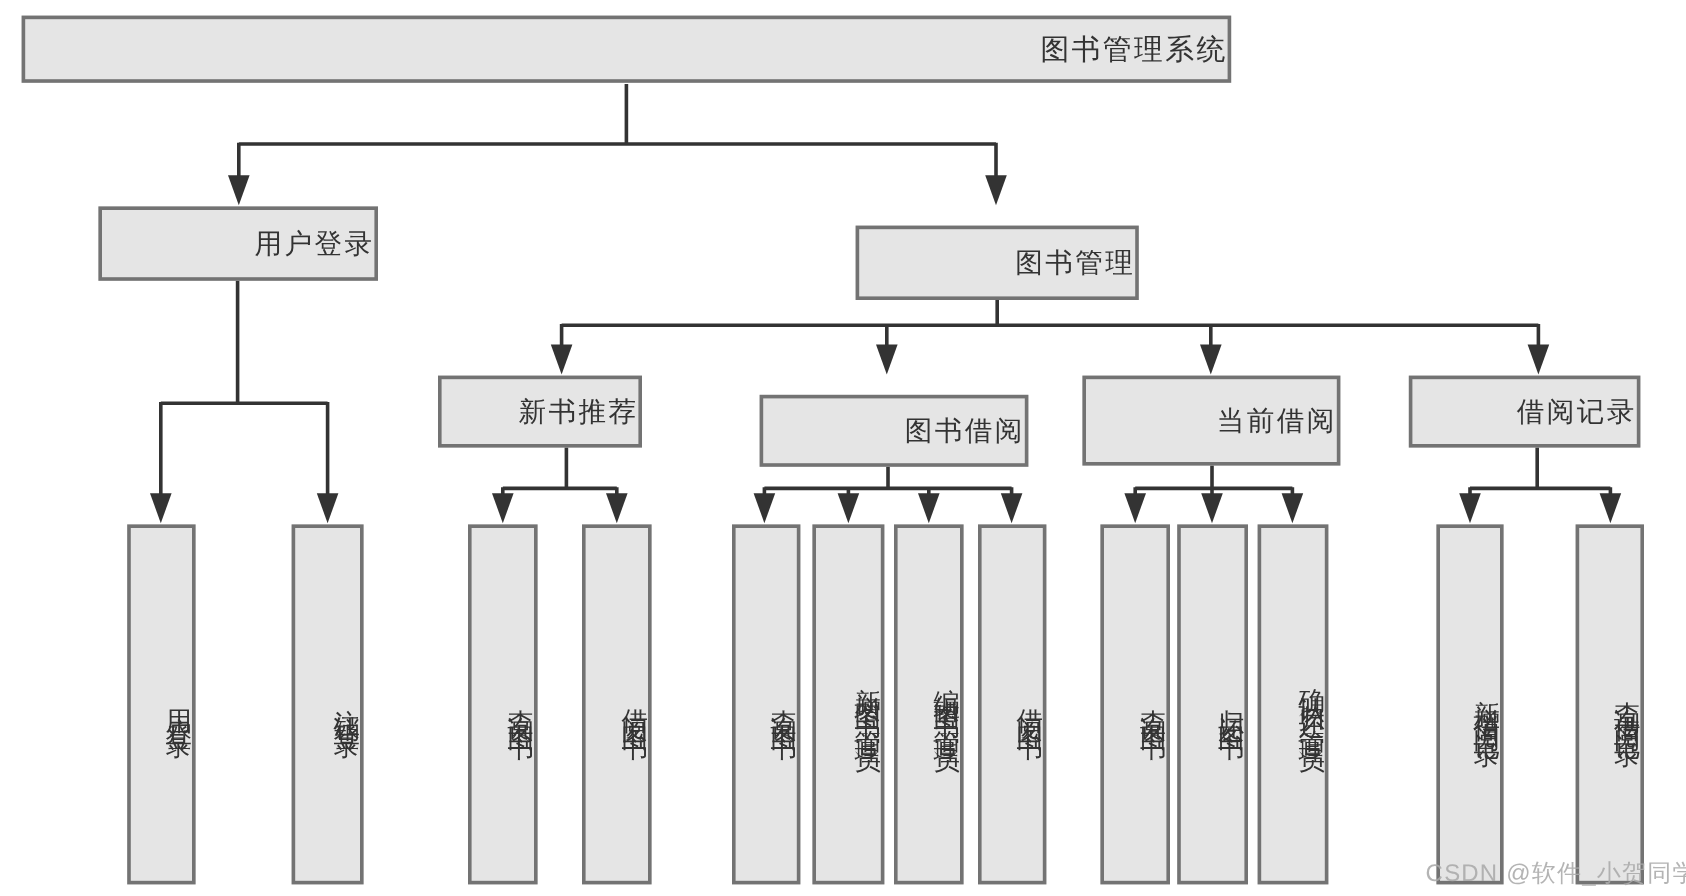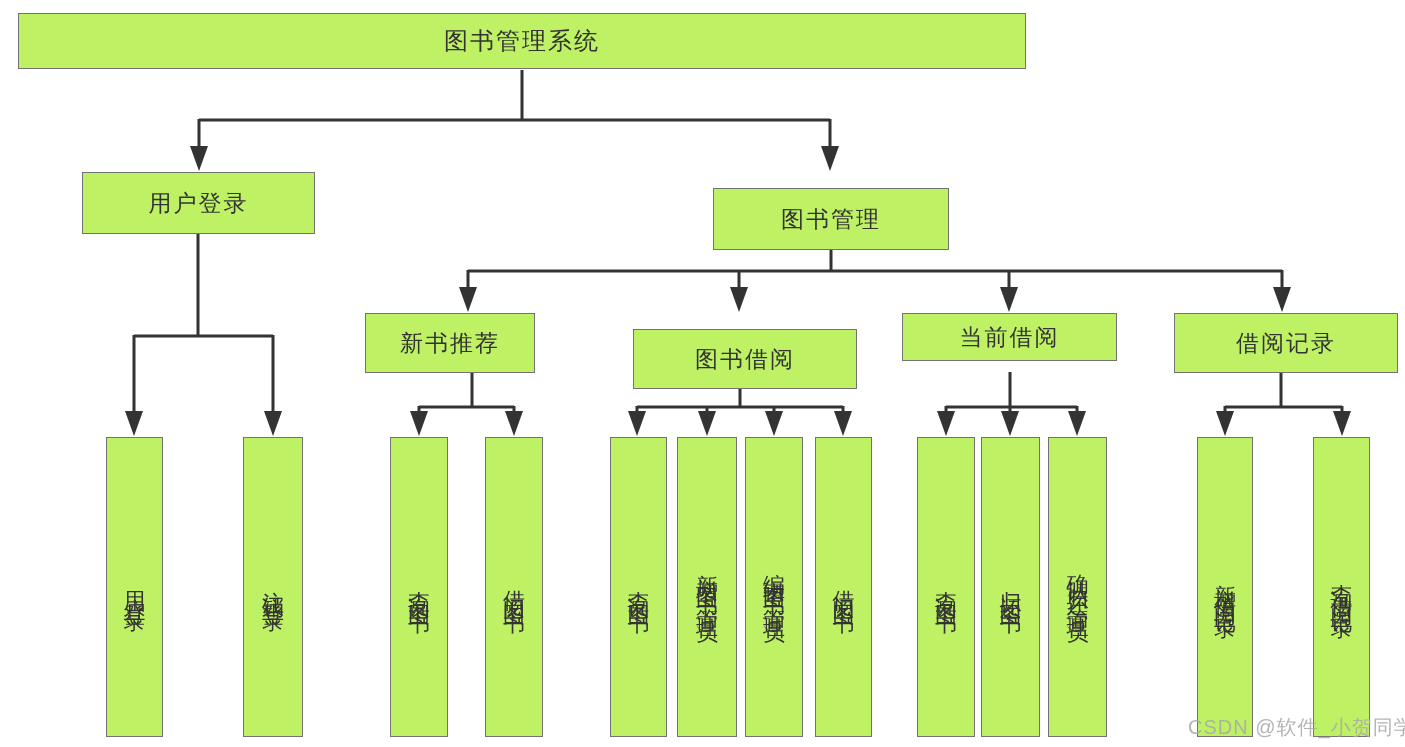--- a/index.html
+++ b/index.html
@@ -7,25 +7,25 @@
     position:relative;
     width:1405px;height:747px;
     background:#ffffff;
     font-family:"Liberation Sans","DejaVu Sans",sans-serif;
     overflow:hidden;
   }
   #connectors{position:absolute;left:0;top:0;z-index:1;}
   .box{
     position:absolute;
     box-sizing:border-box;
-    background:#bef264;
-    border:1px solid #737373;
+    background:#e5e5e5;
+    border:3px solid #737373;
     display:flex;
     align-items:center;
-    justify-content:center;
+    justify-content:flex-end;
     z-index:2;
   }
   .lbl{
     color:#333333;
     font-size:23px;
     letter-spacing:2px;
     white-space:nowrap;
   }
   .root-box .lbl{font-size:24px;}
   .v-box{padding:6px 0;}
@@ -96,24 +96,24 @@
   <div class="box" style="left:713px;top:188px;width:236px;height:62px">
     <span class="lbl">图书管理</span>
   </div>
 
   <div class="box" style="left:365px;top:313px;width:170px;height:60px">
     <span class="lbl">新书推荐</span>
   </div>
   <div class="box" style="left:633px;top:329px;width:224px;height:60px">
     <span class="lbl">图书借阅</span>
   </div>
-  <div class="box" style="left:902px;top:313px;width:215px;height:48px">
+  <div class="box" style="left:902px;top:313px;width:215px;height:75px">
     <span class="lbl">当前借阅</span>
   </div>
-  <div class="box" style="left:1174px;top:313px;width:224px;height:60px">
+  <div class="box" style="left:1174px;top:313px;width:193px;height:60px">
     <span class="lbl">借阅记录</span>
   </div>
 
   <div class="box v-box" style="left:106px;top:437px;width:57px;height:300px">
     <span class="v-lbl">用户登录</span>
   </div>
   <div class="box v-box" style="left:243px;top:437px;width:60px;height:300px">
     <span class="v-lbl">注销登录</span>
   </div>
 

